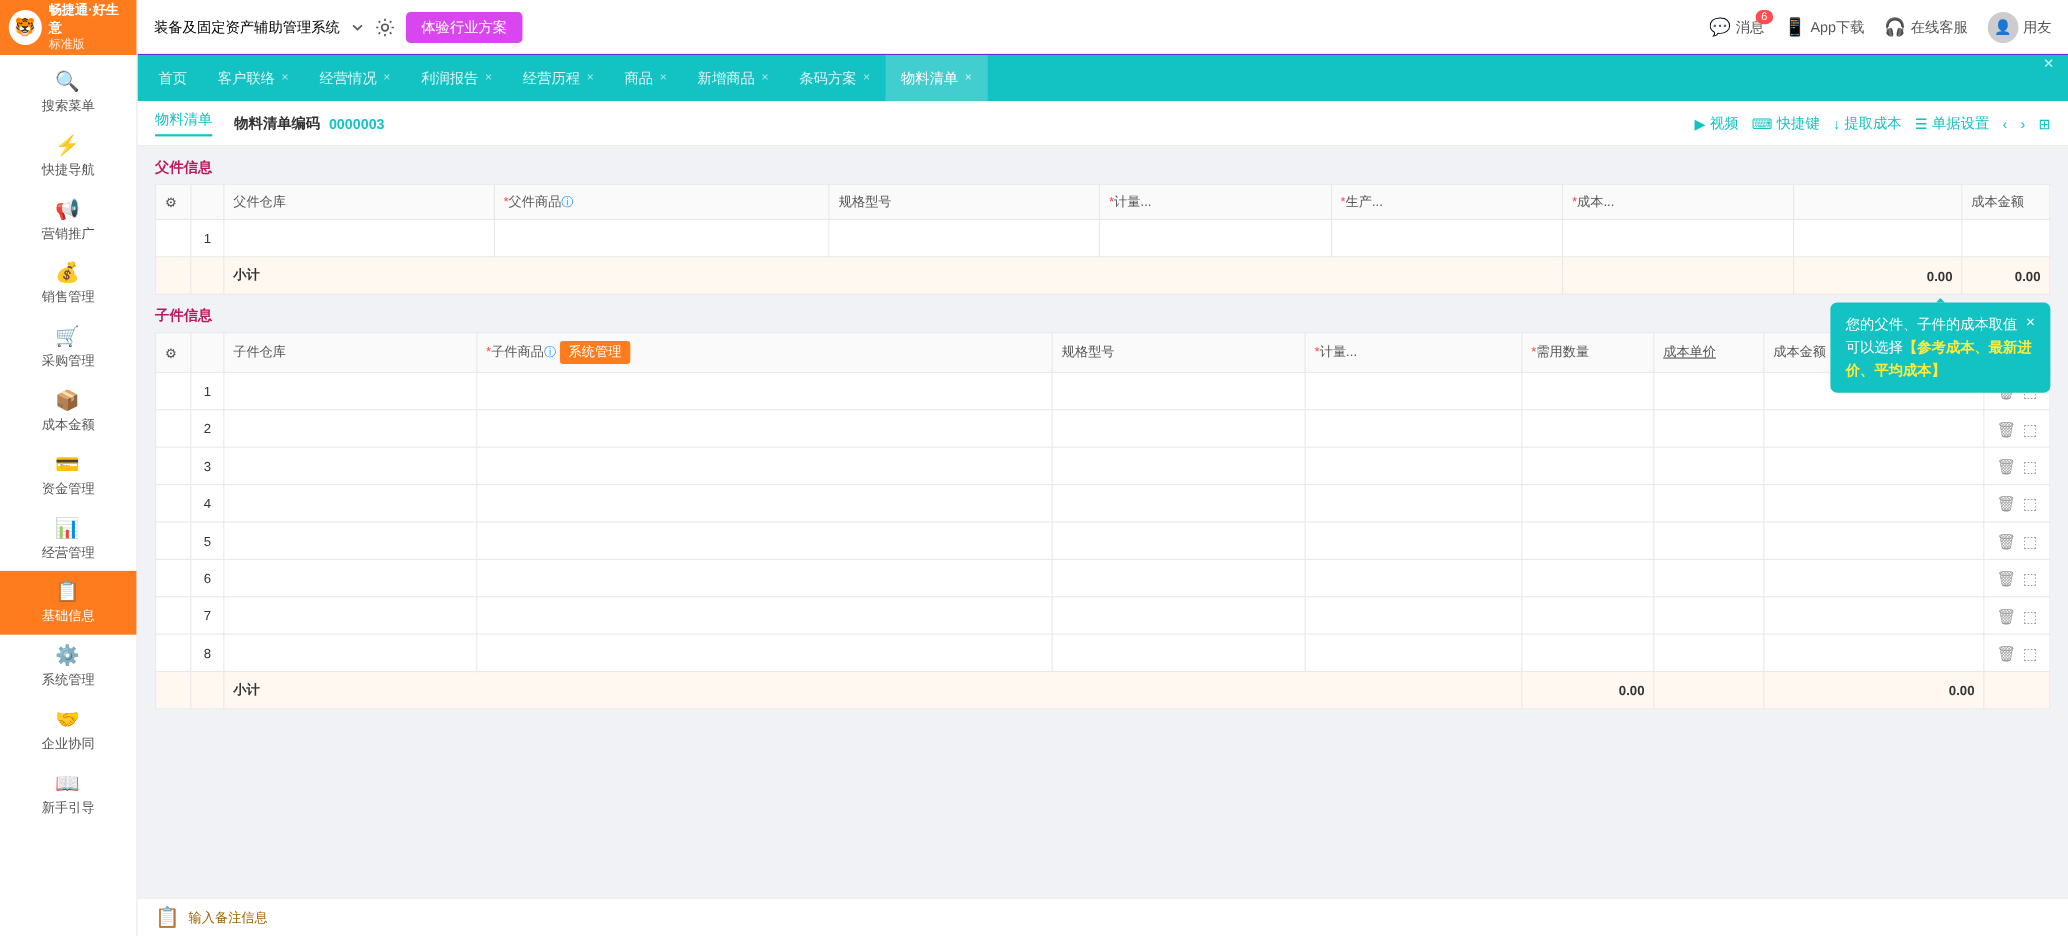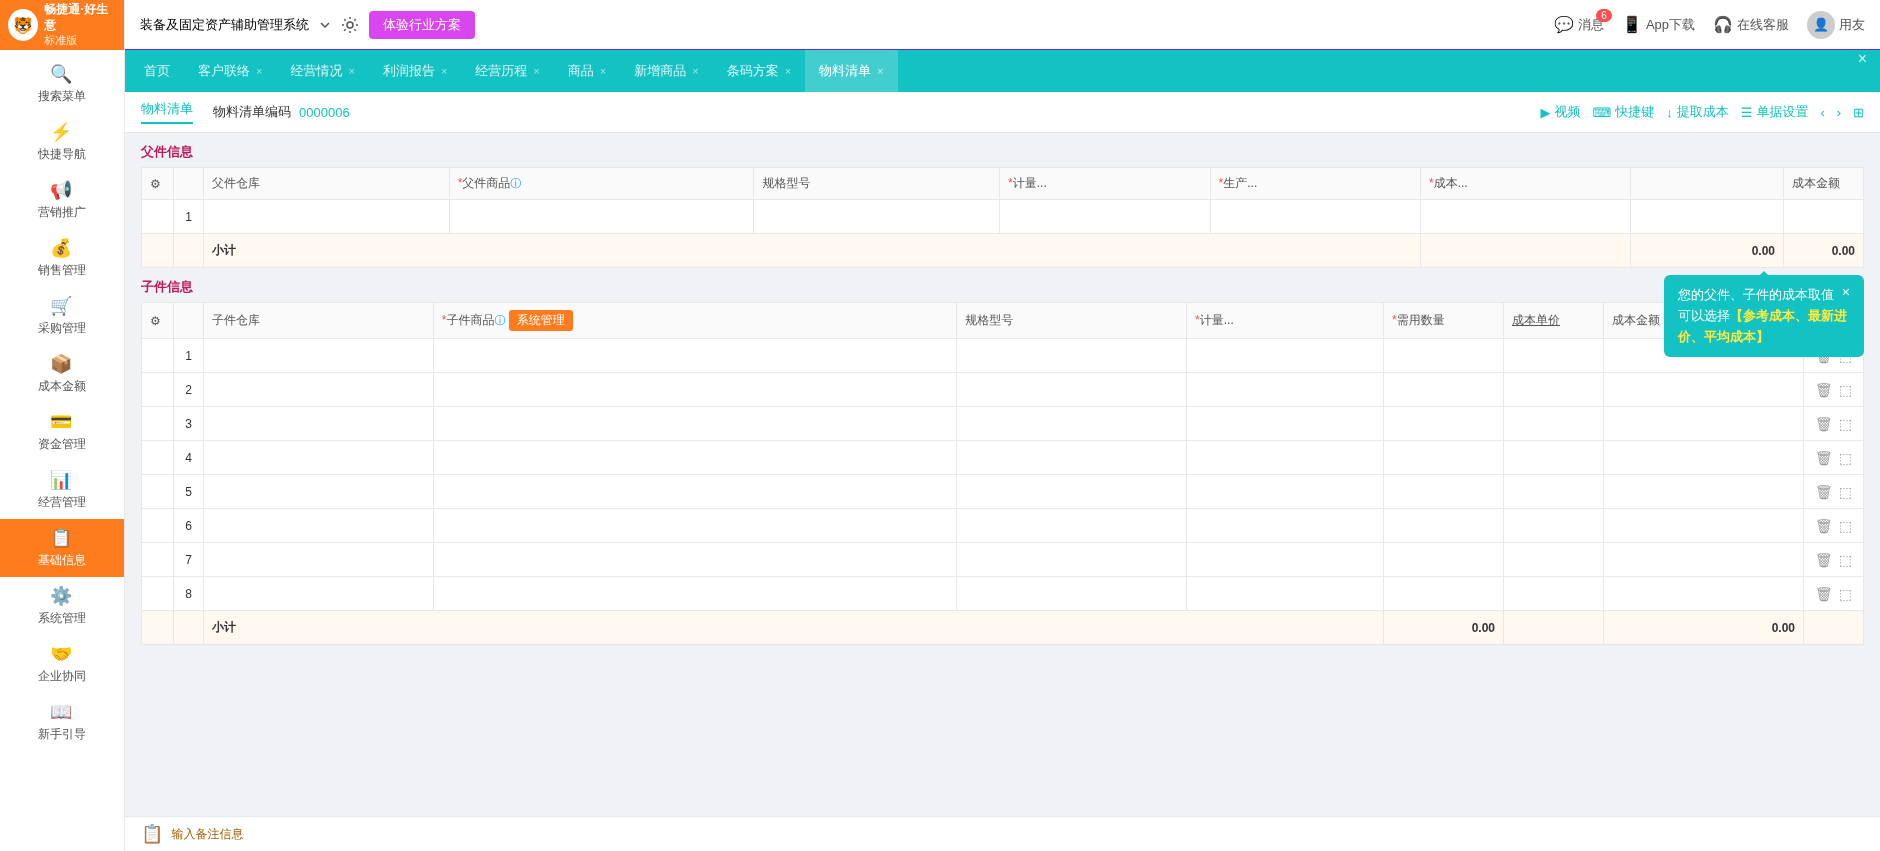--- a/index.html
+++ b/index.html
@@ -91,21 +91,21 @@
     .page-header {
       background: #fff;
       padding: 8px 16px;
       display: flex; align-items: center; gap: 20px;
       border-bottom: 1px solid #e8e8e8;
     }
     .page-tab {
       font-size: 13px; color: #555; cursor: pointer; padding-bottom: 4px;
     }
     .page-tab.active { color: #13c2c2; border-bottom: 2px solid #13c2c2; }
-    .page-breadcrumb { display: flex; align-items: center; gap: 8px; font-size: 13px; color: #333; }
+    .page-breadcrumb { display: flex; align-items: center; gap: 8px; font-size: 13px; color: #333; font-weight: bold; }
     .breadcrumb-code { color: #13c2c2; }
 
     
     .page-toolbar {
       margin-left: auto; display: flex; align-items: center; gap: 12px; font-size: 13px; color: #555;
     }
     .toolbar-item { display: flex; align-items: center; gap: 4px; cursor: pointer; color: #13c2c2; }
 
     
     .page-body { flex: 1; overflow-y: auto; padding: 10px 16px; position: relative; }
@@ -314,21 +314,21 @@
     </div>
     <div class="global-close">×</div>
   </div>
 
   <div class="content">
 
     <div class="page-header">
       <span class="page-tab active">物料清单</span>
       <div class="page-breadcrumb">
         <span>物料清单编码</span>
-        <span class="breadcrumb-code">0000006</span>
+        <span class="breadcrumb-code">0000003</span>
       </div>
       <div class="page-toolbar">
         <span class="toolbar-item">
           <span>▶</span>
           <span>视频</span>
         </span>
         <span class="toolbar-item">
           <span>⌨</span>
           <span>快捷键</span>
         </span>

